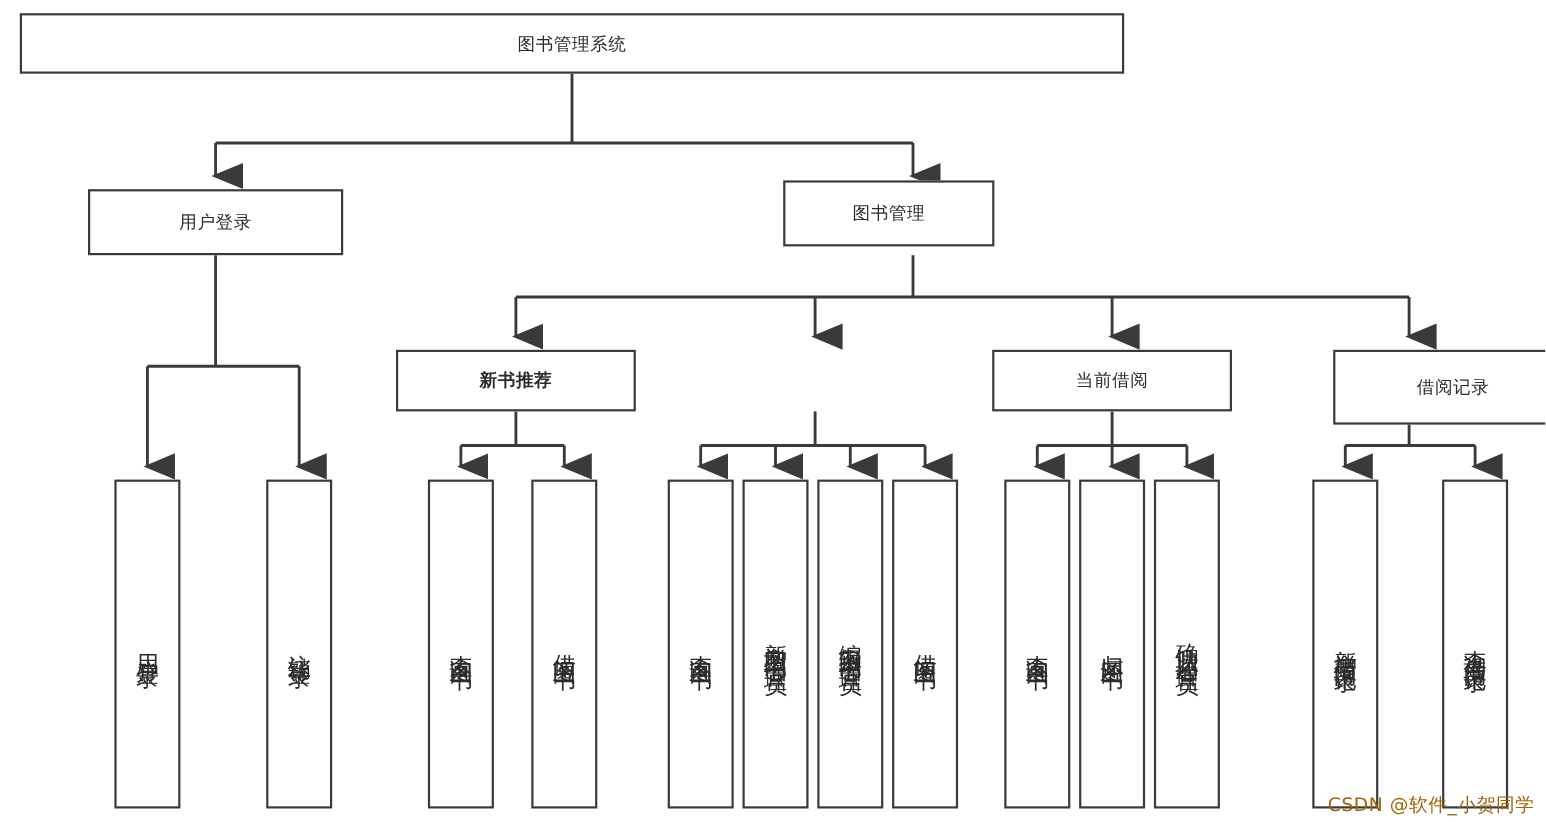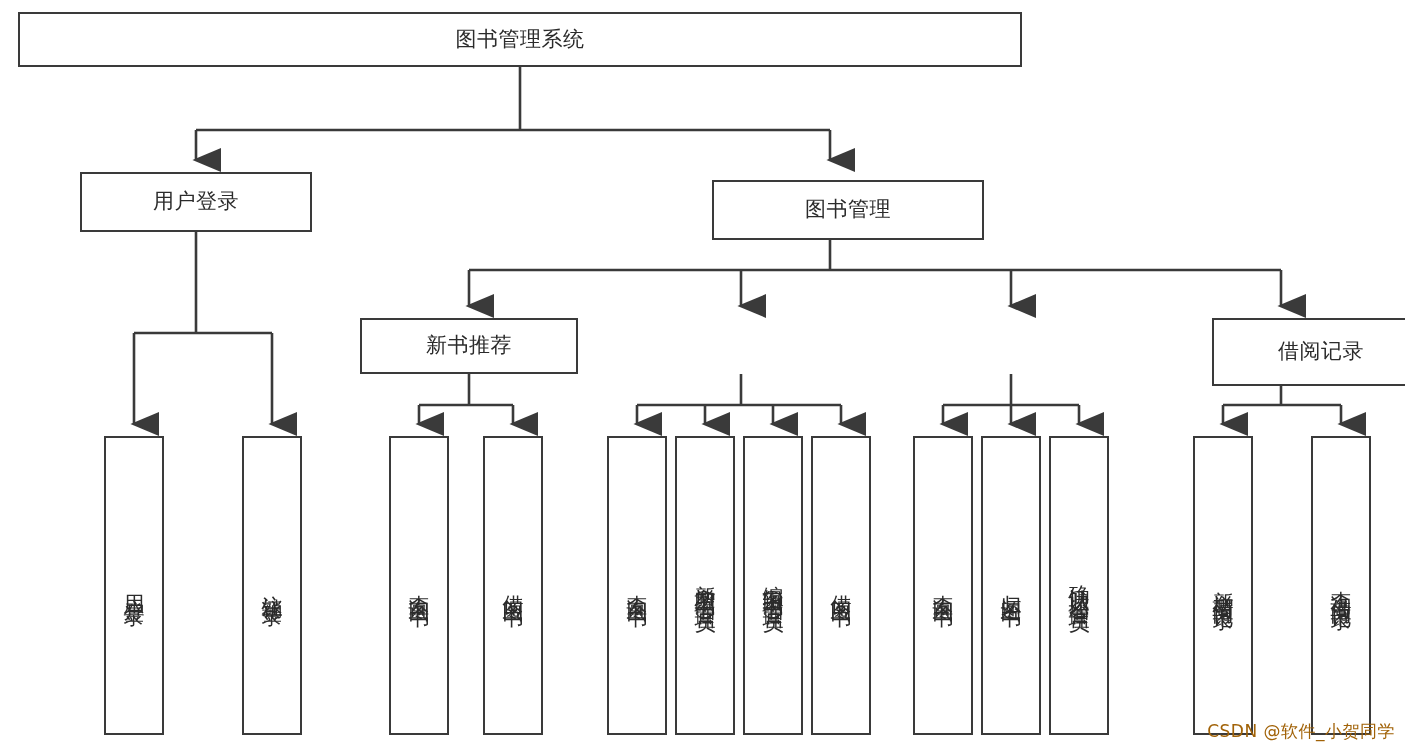--- a/index.html
+++ b/index.html
@@ -26,21 +26,21 @@
     position: absolute;
     box-sizing: border-box;
     border: 2.5px solid #3a3a3a;
     background: #ffffff;
     display: flex;
     align-items: center;
     justify-content: center;
     color: #2b2b2b;
   }
   .node.horizontal {
-    font-size: 21px;
+    font-size: 16px;
     letter-spacing: 0.5px;
     line-height: 1.1;
   }
   .node.vertical {
     writing-mode: vertical-rl;
     text-orientation: upright;
     font-size: 21px;
     letter-spacing: 4px;
     line-height: 1.05;
     padding: 4px 0;
@@ -116,26 +116,29 @@
     </g>
   </svg>
 
   <div class="node horizontal" style="left:18px; top:12px; width:1004px; height:55px;">
     <span class="label">图书管理系统</span>
   </div>
 
   <div class="node horizontal" style="left:80px; top:172px; width:232px; height:60px;">
     <span class="label">用户登录</span>
   </div>
-  <div class="node horizontal" style="left:712px; top:180px; width:272px; height:60px;">
+  <div class="node horizontal" style="left:712px; top:164px; width:192px; height:60px;">
     <span class="label">图书管理</span>
   </div>
 
-  <div class="node horizontal" style="left:360px; top:318px; width:218px; height:56px;">
+  <div class="node horizontal" style="left:360px; top:318px; width:218px; height:56px;font-weight:bold;">
     <span class="label">新书推荐</span>
+  </div>
+  <div class="node horizontal" style="left:902px; top:318px; width:218px; height:56px;">
+    <span class="label">当前借阅</span>
   </div>
   <div class="node horizontal" style="left:1212px; top:318px; width:218px; height:68px;">
     <span class="label">借阅记录</span>
   </div>
 
   <div class="node vertical" style="left:104px; top:436px; width:60px; height:299px;">
     <span class="label">用户登录</span>
   </div>
   <div class="node vertical" style="left:242px; top:436px; width:60px; height:299px;">
     <span class="label">注销登录</span>

